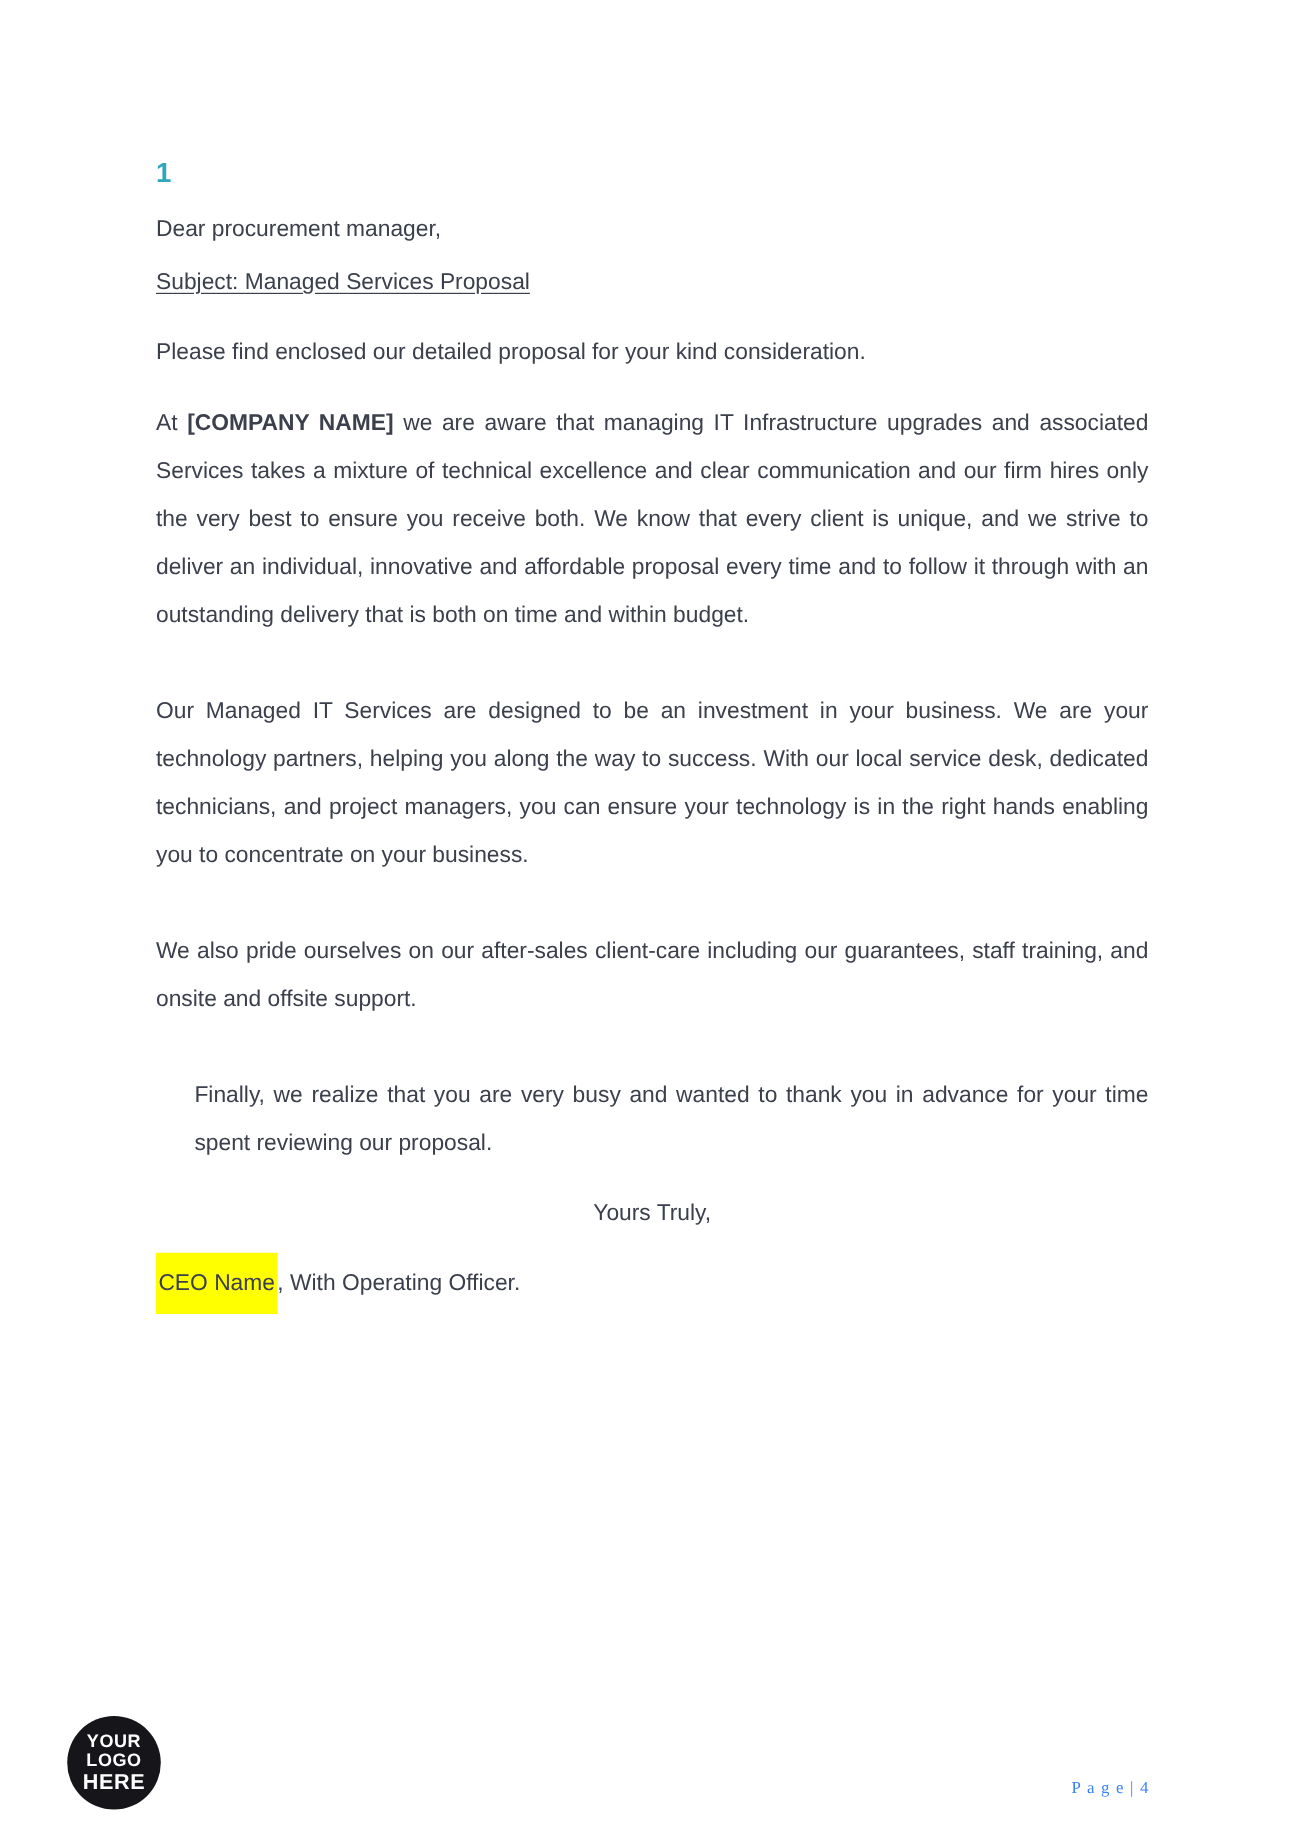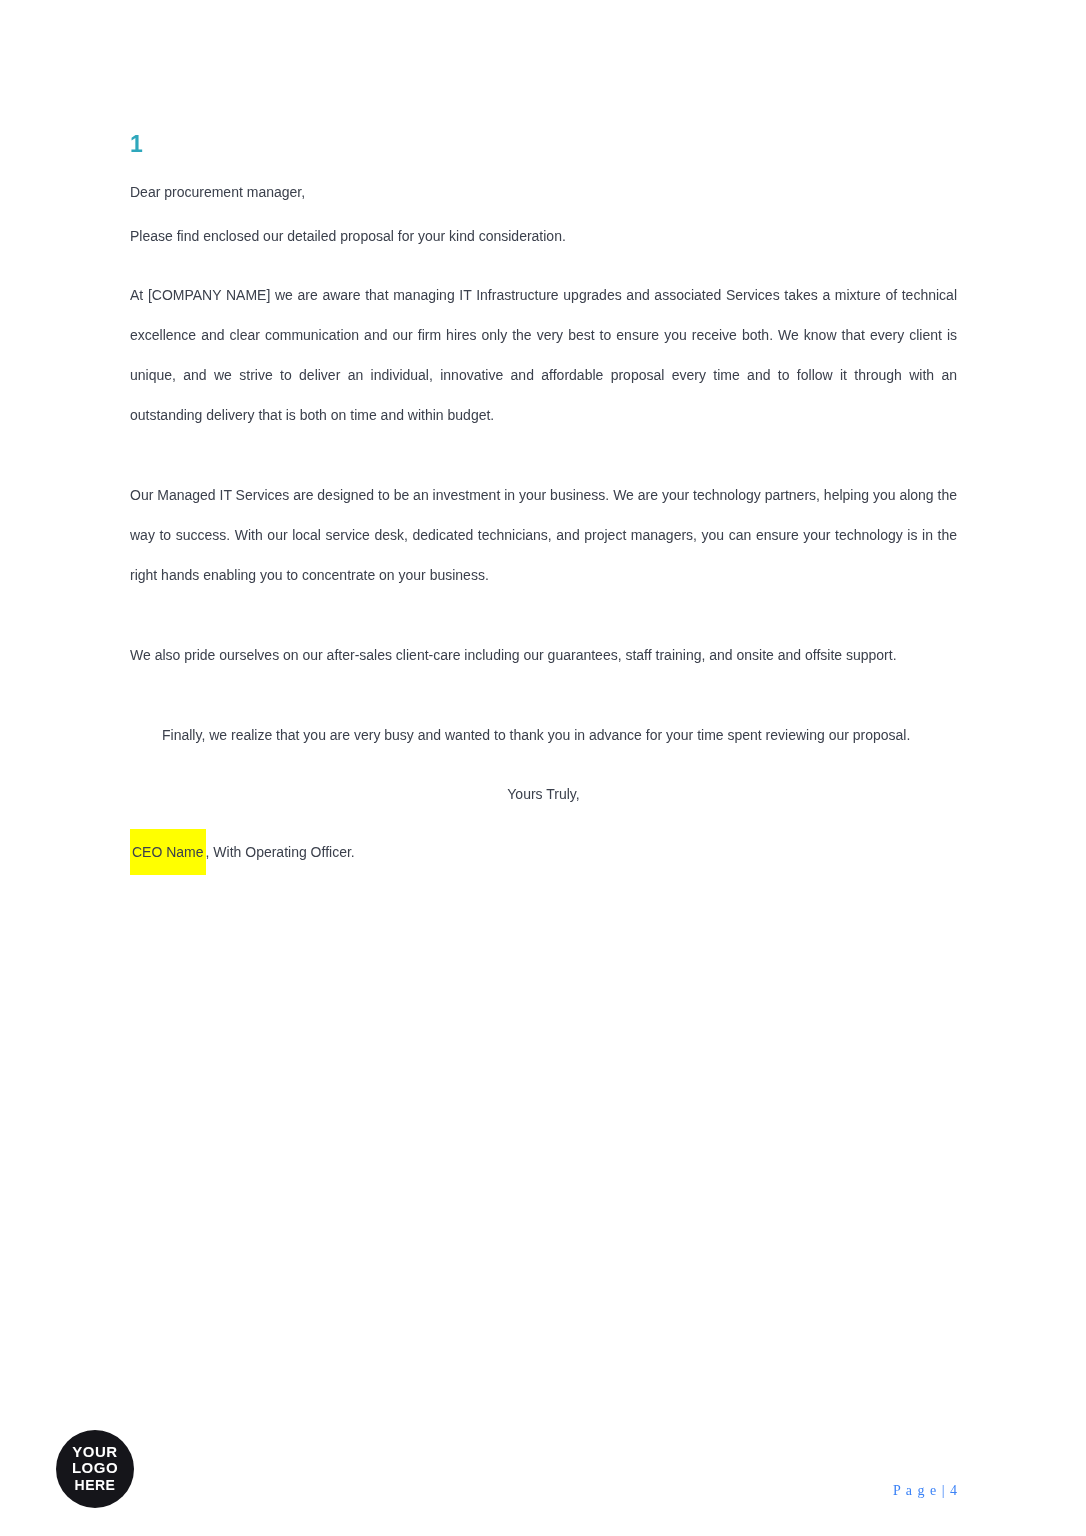--- a/index.html
+++ b/index.html
@@ -32,33 +32,33 @@
     font-weight: bold;
     font-size: 23px;
     line-height: 28px;
     margin-bottom: 14px;
   }
   .heading .num {
     display: inline-block;
     width: 66px;
   }
   .body-line {
-    font-size: 14px;
+    font-size: 19px;
     line-height: 40px;
     color: #3b404c;
   }
   .p-salutation { margin-bottom: 4px; }
   .p-subject { margin-bottom: 18px; text-decoration: underline; text-underline-offset: 3px; }
   .p-intro { margin-bottom: 19px; }
   .p-just {
     text-align: justify;
     margin-bottom: 40px;
   }
   .p-valediction { margin-bottom: 18px; text-align: center; }
-  .bold-inline { font-weight: normal; }
+  .bold-inline { font-weight: bold; }
   .highlight {
     background: #ffff00;
     padding: 15px 2px;
   }
   
   .logo-badge {
     position: absolute;
     left: 56px;
     top: 1430px;
     width: 78px;
@@ -72,21 +72,21 @@
     color: #ffffff;
     font-weight: bold;
     text-align: center;
   }
   .logo-badge .logo-line {
     font-size: 15px;
     line-height: 16px;
     letter-spacing: 0.5px;
   }
   .logo-badge .logo-line.last {
-    font-size: 14px;
+    font-size: 18px;
     line-height: 18px;
   }
   .footer-title {
     position: absolute;
     top: 1483px;
     left: 0;
     width: 752px;
     text-align: center;
     font-family: "Liberation Serif", serif;
     font-size: 19px;
@@ -108,20 +108,21 @@
 <div class="page">
 
   <div class="content">
 
     <div class="heading">
       <span class="num">1</span>
     </div>
 
     <p class="body-line p-salutation">Dear procurement manager,</p>
 
+    <p class="body-line p-subject">Subject: Managed Services Proposal</p>
 
     <p class="body-line p-intro">Please find enclosed our detailed proposal for your kind consideration.</p>
 
     <p class="body-line p-just"><span>At </span><span class="bold-inline">[COMPANY NAME]</span><span> we are aware that managing IT Infrastructure upgrades and associated Services takes a mixture of technical excellence and clear communication and our firm hires only the very best to ensure you receive both. We know that every client is unique, and we strive to deliver an individual, innovative and affordable proposal every time and to follow it through with an outstanding delivery that is both on time and within budget.</span></p>
 
     <p class="body-line p-just">Our Managed IT Services are designed to be an investment in your business. We are your technology partners, helping you along the way to success. With our local service desk, dedicated technicians, and project managers, you can ensure your technology is in the right hands enabling you to concentrate on your business.</p>
 
     <p class="body-line p-just">We also pride ourselves on our after-sales client-care including our guarantees, staff training, and onsite and offsite support.</p>
 
     <p class="body-line p-just" style="margin-bottom: 19px; margin-left: 32px;">Finally, we realize that you are very busy and wanted to thank you in advance for your time spent reviewing our proposal.</p>

